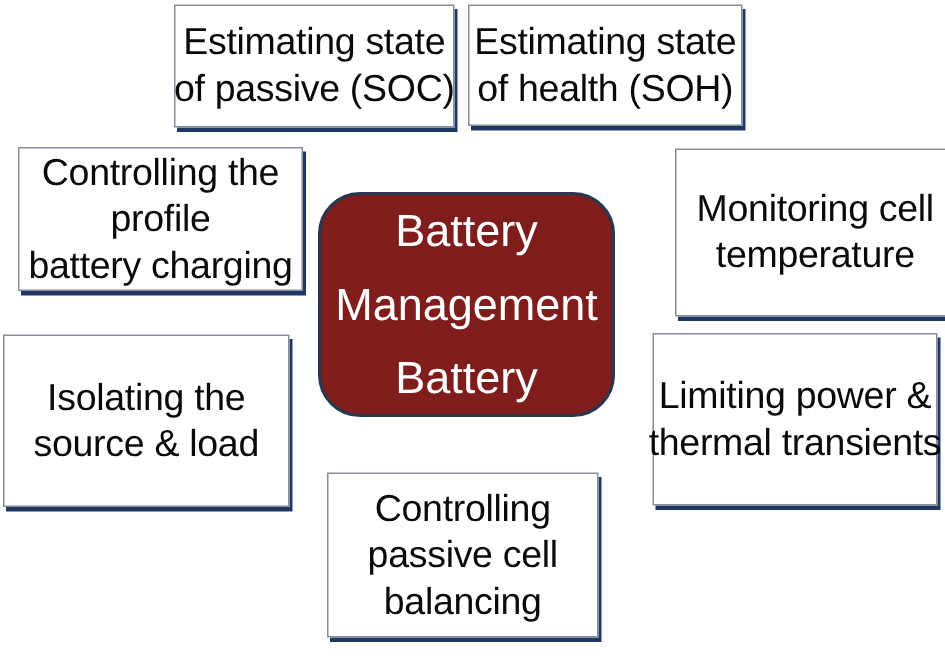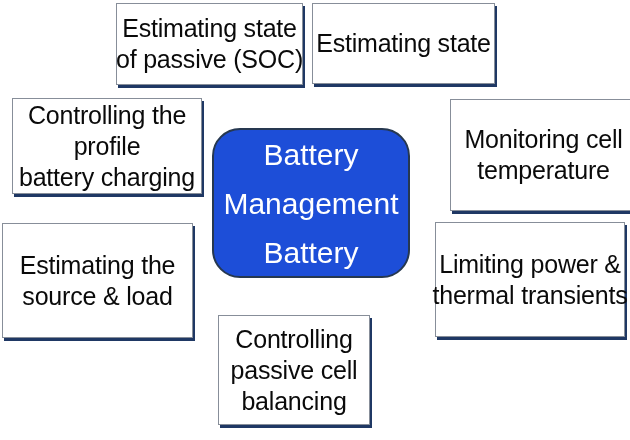--- a/index.html
+++ b/index.html
@@ -31,26 +31,26 @@
     letter-spacing: -0.2px;
     color: #0a0a0a;
   }
   .line { white-space: nowrap; }
   .n-soc        { left: 116px; top: 3px;   width: 187px; height: 82px;  }
   .n-soh        { left: 312px; top: 3px;   width: 183px; height: 81px;  }
   .n-charging   { left: 12px;   top: 98px;  width: 190px; height: 96px; }
   .n-isolating  { left: 2px;   top: 223px; width: 191px; height: 115px; }
   .n-monitoring { left: 450px; top: 99px;  width: 187px; height: 112px; }
   .n-limiting   { left: 435px; top: 222px; width: 190px; height: 115px; }
-  .n-balancing  { left: 218px; top: 315px; width: 152px; height: 110px; }
+  .n-balancing  { left: 218px; top: 315px; width: 181px; height: 110px; }
   .center-node {
     position: absolute;
     left: 212px; top: 128px; width: 198px; height: 150px;
     box-sizing: border-box;
-    background: #1d4ed8;
+    background: #7f1d1d;
     border: 2.5px solid #263850;
     border-radius: 28px;
     display: flex;
     flex-direction: column;
     justify-content: center;
     align-items: center;
     text-align: center;
     font-size: 30px;
     line-height: 49px;
     color: #ffffff;
@@ -61,30 +61,31 @@
 
 <div class="canvas">
 
   <div class="box n-soc">
     <div class="line">Estimating state</div>
     <div class="line">of passive (SOC)</div>
   </div>
 
   <div class="box n-soh">
     <div class="line">Estimating state</div>
+    <div class="line">of health (SOH)</div>
   </div>
 
   <div class="box n-charging">
     <div class="line">Controlling the</div>
     <div class="line">profile</div>
     <div class="line">battery charging</div>
   </div>
 
   <div class="box n-isolating">
-    <div class="line">Estimating the</div>
+    <div class="line">Isolating the</div>
     <div class="line">source &amp; load</div>
   </div>
 
   <div class="box n-monitoring">
     <div class="line">Monitoring cell</div>
     <div class="line">temperature</div>
   </div>
 
   <div class="box n-limiting">
     <div class="line">Limiting power &amp;</div>

